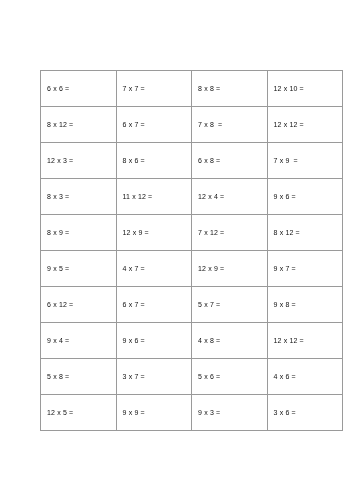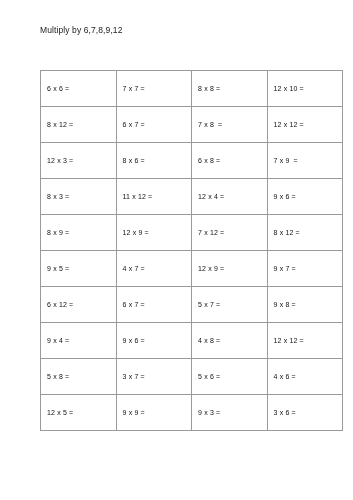--- a/index.html
+++ b/index.html
@@ -52,21 +52,20 @@
     white-space: pre;
     letter-spacing: 0.15px;
     background: #ffffff;
   }
 </style>
 </head>
 <body>
 
 <div id="worksheet-page">
 
-  <div id="page-title">Multiply by 6,7,8,9,12</div>
 
   <table id="questions-table">
     <tbody>
 
       <tr>
         <td>6 x 6 =</td>
         <td>7 x 7 =</td>
         <td>8 x 8 =</td>
         <td>12 x 10 =</td>
       </tr>

